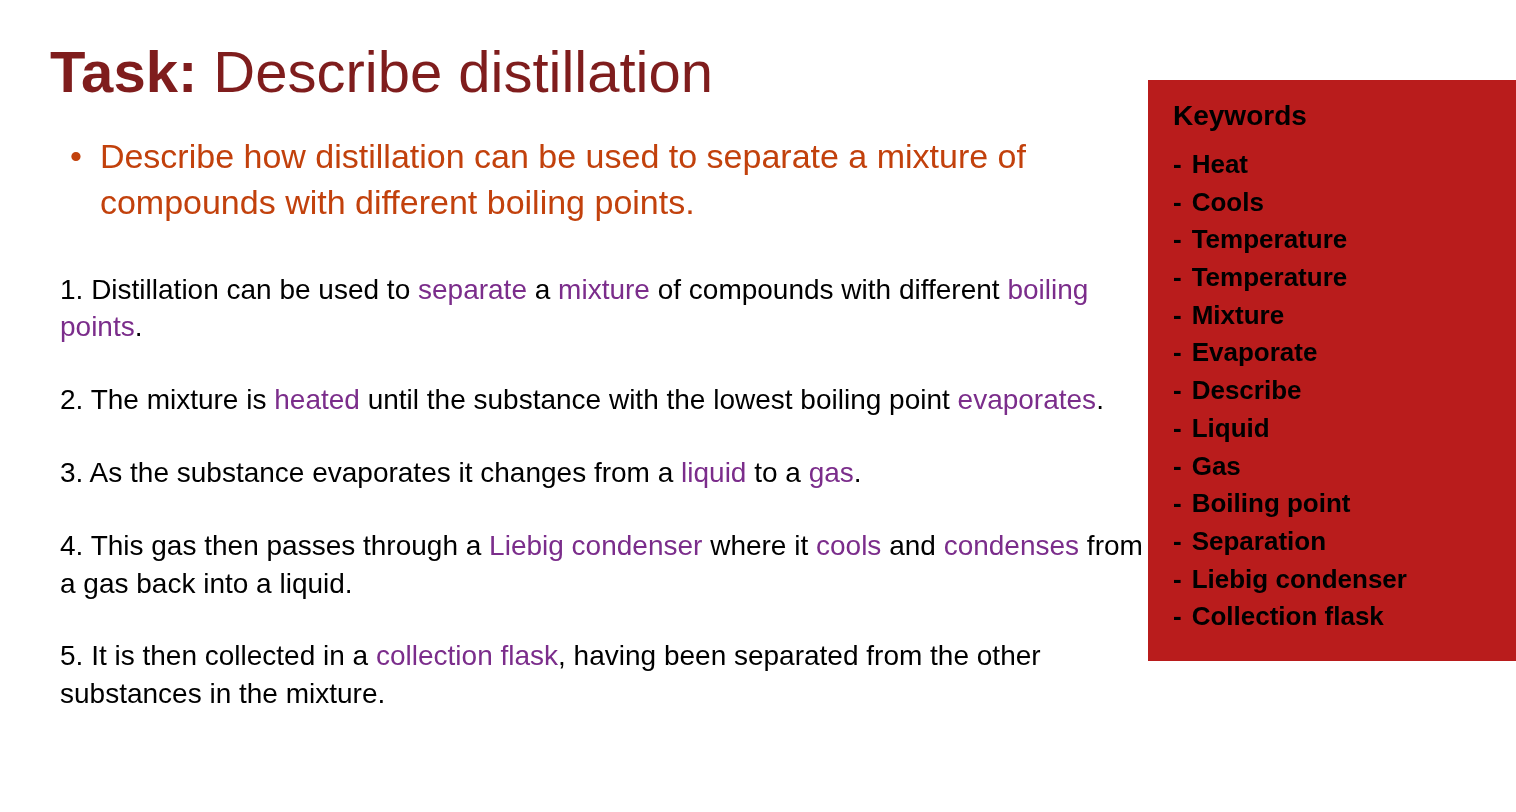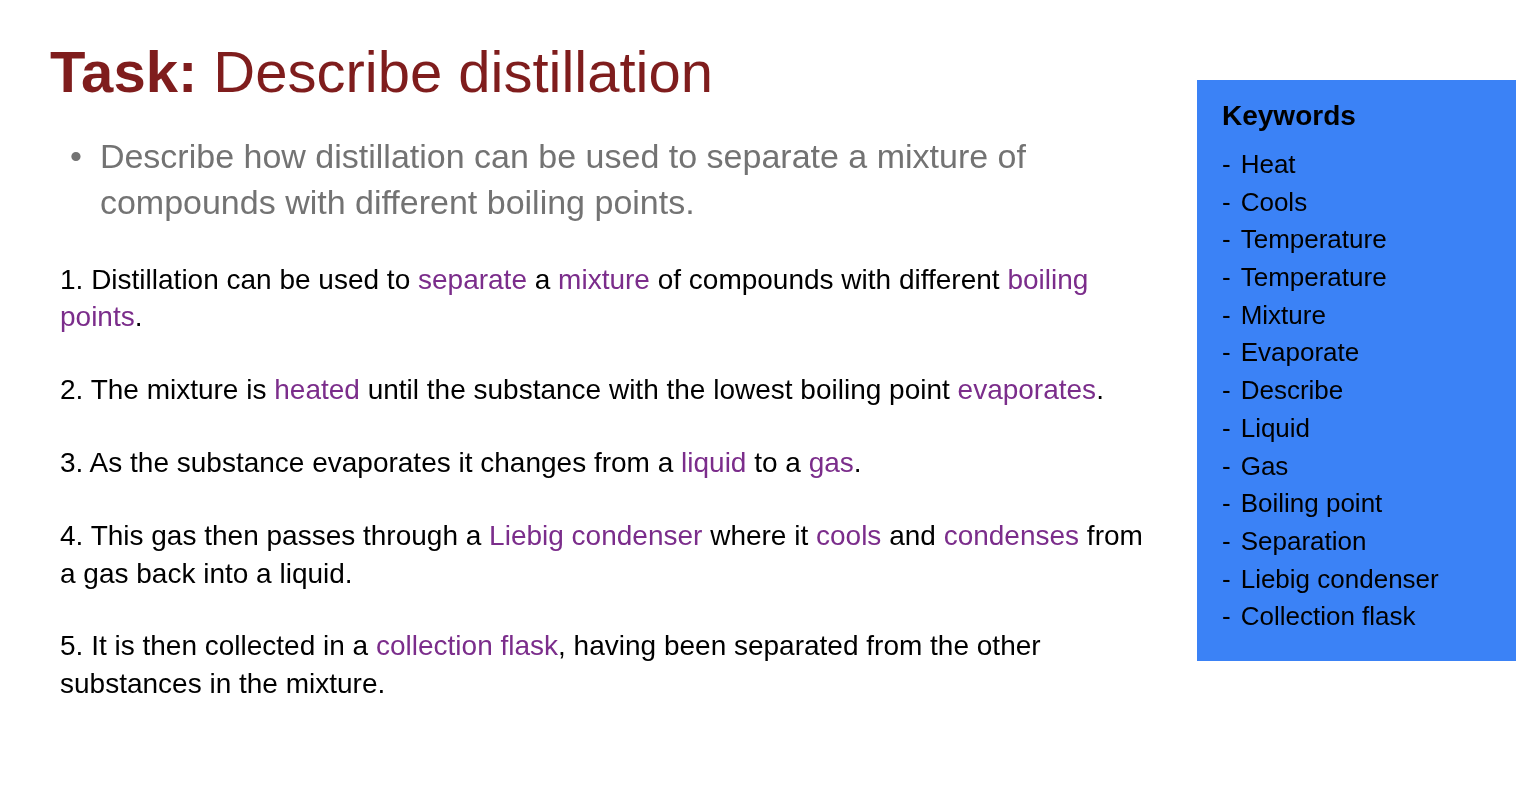--- a/index.html
+++ b/index.html
@@ -24,22 +24,22 @@
       margin-bottom: 30px;
       line-height: 1.1;
     }
 
     .page-title strong {
       font-weight: 700;
     }
 
     .bullet-point {
       font-size: 34px;
-      color: #737373;
-      margin-bottom: 35px;
+      color: #c2410c;
+      margin-bottom: 45px;
       padding-left: 20px;
       line-height: 1.35;
       display: flex;
     }
 
     .bullet-point::before {
       content: "•";
       margin-right: 18px;
       flex-shrink: 0;
     }
@@ -61,35 +61,36 @@
     }
 
     .highlight-purple {
       color: #7b2d8b;
     }
 
     .keywords-box {
       position: absolute;
       top: 80px;
       right: 0;
-      width: 319px;
-      background-color: #3b82f6;
+      width: 368px;
+      background-color: #b91c1c;
       padding: 20px 25px 25px 25px;
       border: none;
     }
 
     .keywords-title {
       font-size: 28px;
       font-weight: 700;
       color: #000000;
       margin-bottom: 14px;
     }
 
     .keywords-list {
       list-style: none;
+      font-weight: bold;
     }
 
     .keywords-list li {
       font-size: 26px;
       color: #000000;
       line-height: 1.45;
       display: flex;
       align-items: baseline;
       gap: 10px;
     }

